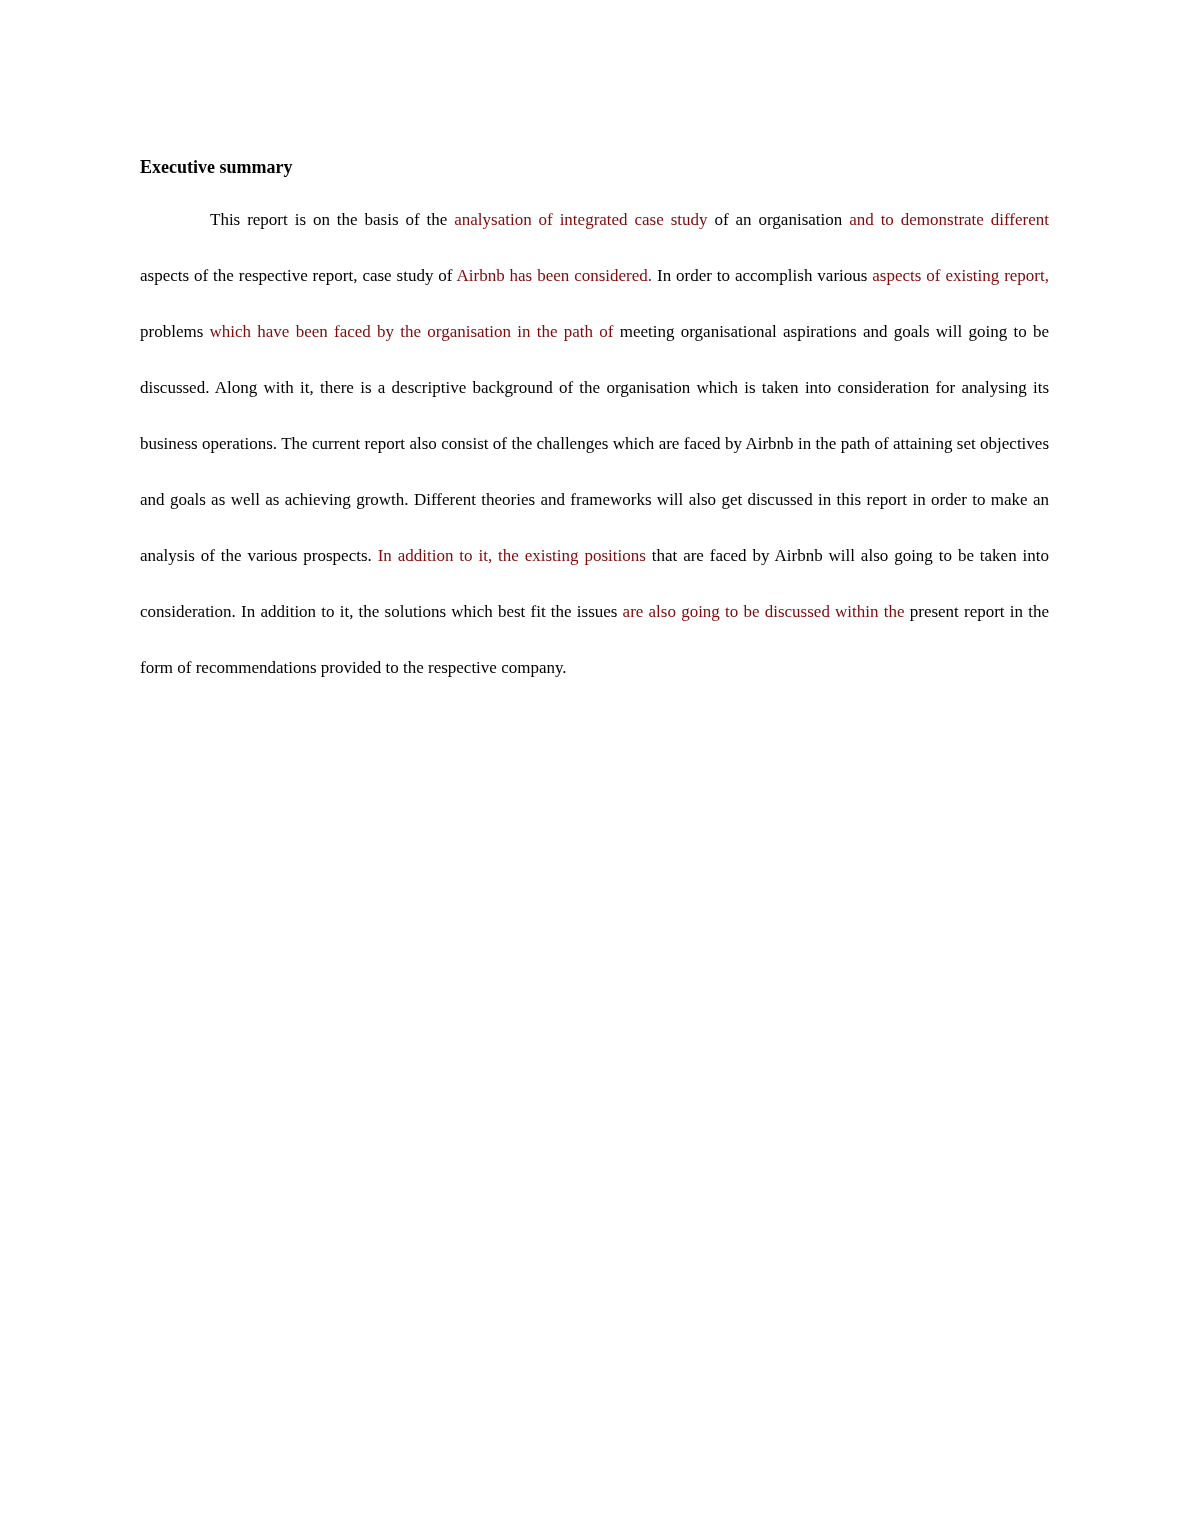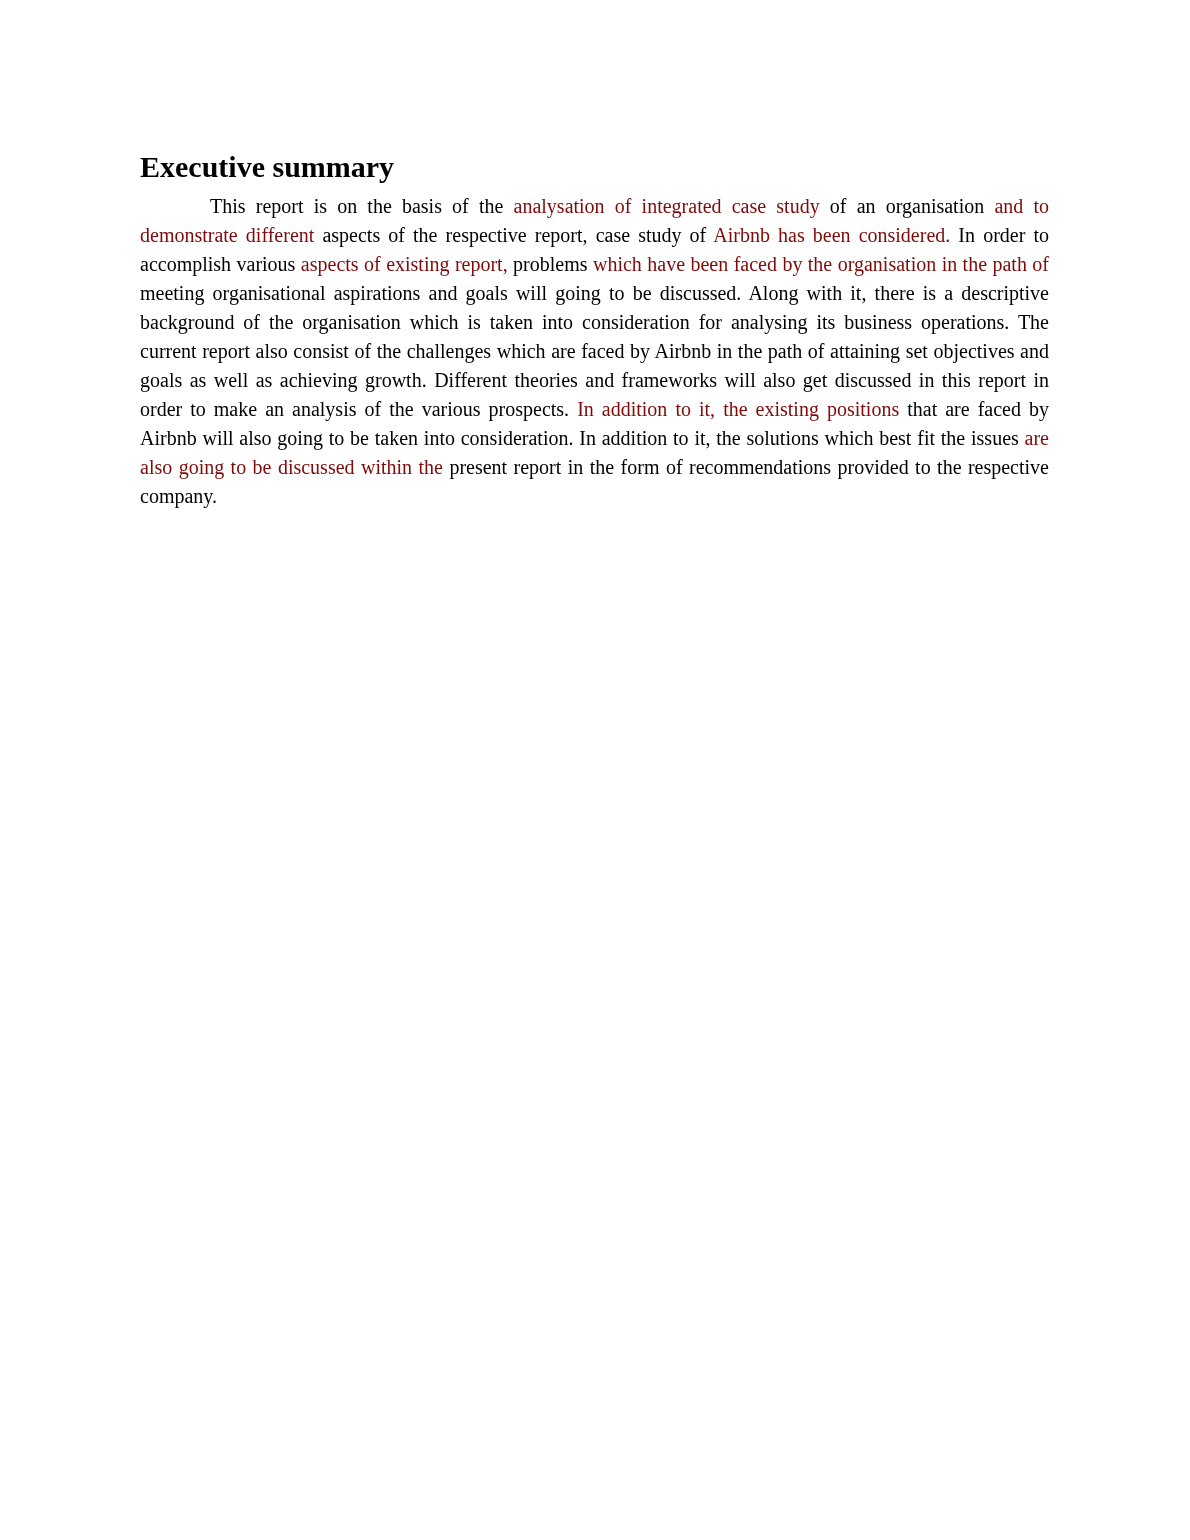--- a/index.html
+++ b/index.html
@@ -3,26 +3,26 @@
 <meta charset="utf-8">
 <style>
   html, body { margin: 0; padding: 0; background: #ffffff; }
   body { width: 1190px; height: 1540px; position: relative; overflow: hidden; }
   .page {
     position: absolute; left: 140px; top: 150px; width: 909px;
     font-family: "Liberation Serif", "DejaVu Serif", serif;
     color: #000000;
   }
   .heading {
-    font-size: 30px; font-weight: bold; margin: 0; line-height: 34px;
+    font-size: 18px; font-weight: bold; margin: 0; line-height: 34px;
   }
   .para {
     margin: 8px 0 0 0;
-    font-size: 20px;
-    line-height: 29px;
+    font-size: 17px;
+    line-height: 56px;
     text-align: justify;
     text-indent: 70px;
   }
   .hl { color: #7f0a0a; }
 </style>
 </head>
 <body>
 
 <div class="page">
   <h1 class="heading">Executive summary</h1>

